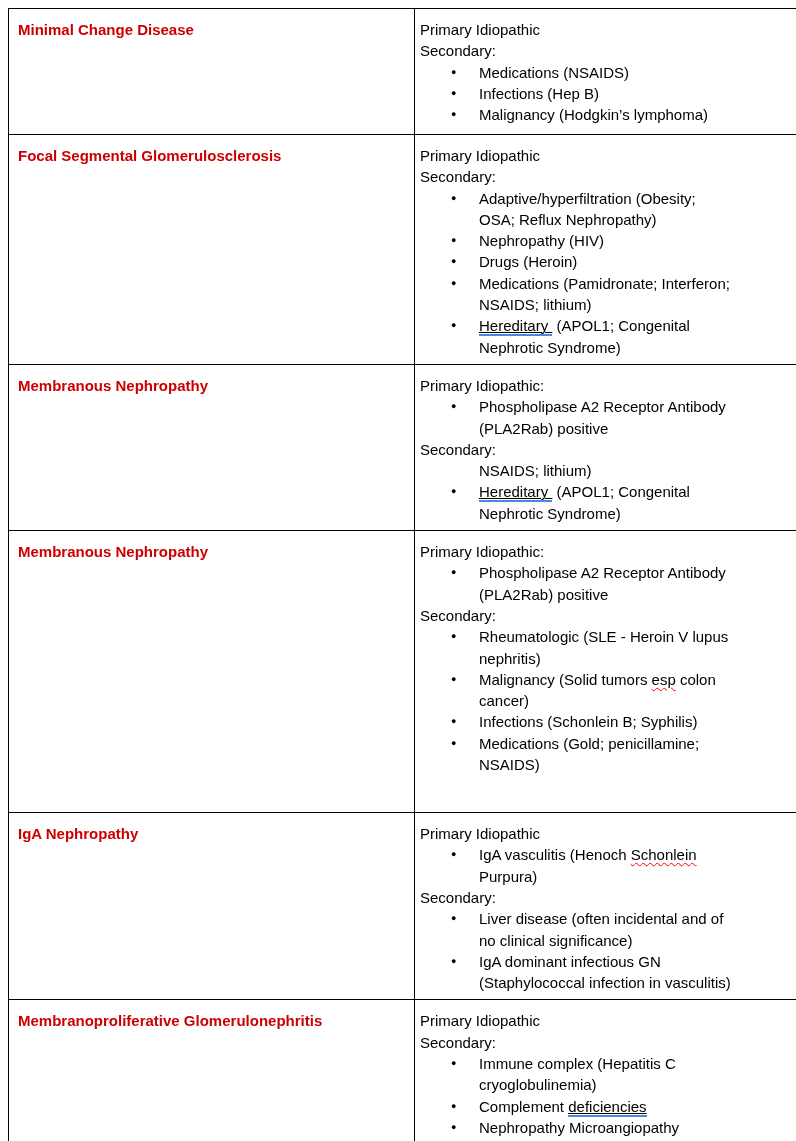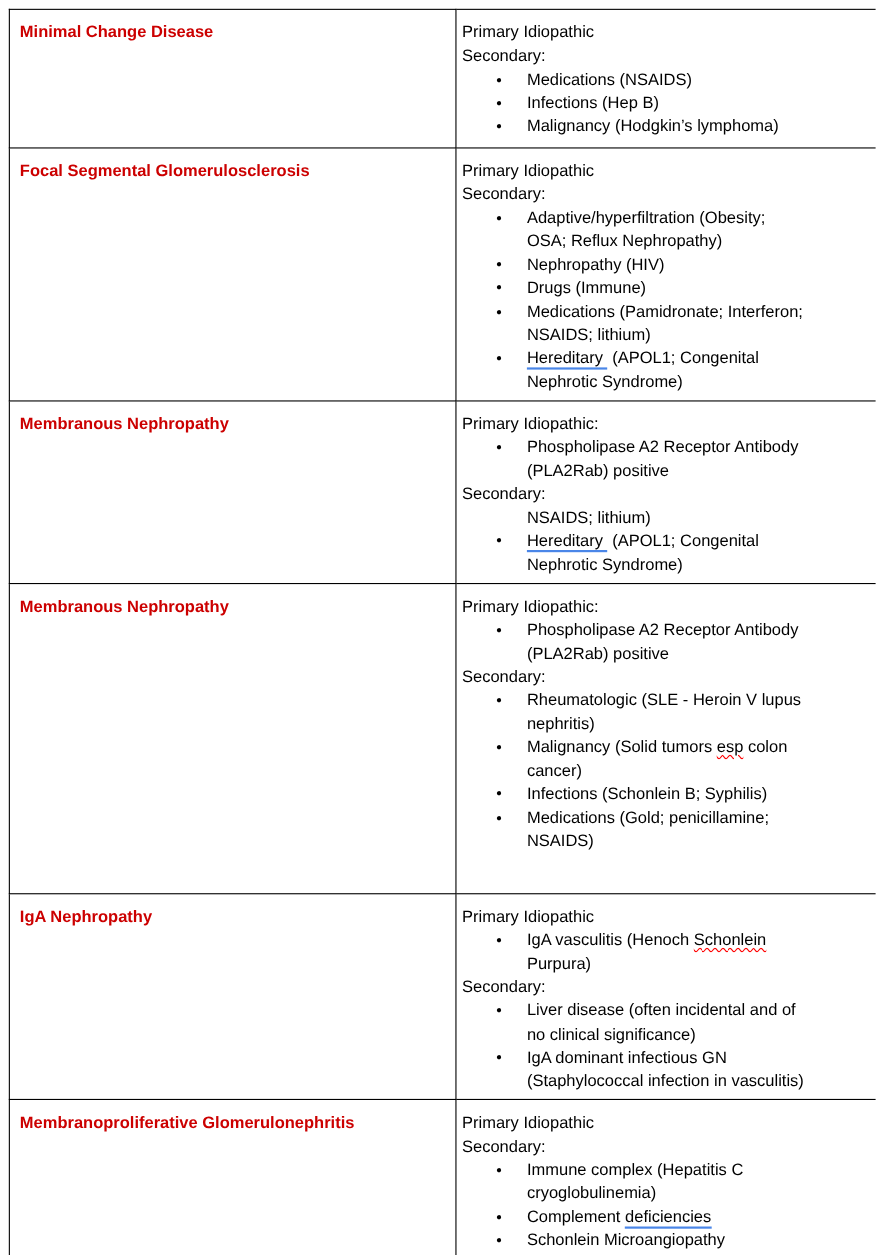--- a/index.html
+++ b/index.html
@@ -32,20 +32,21 @@
   .line{
     font-size:15px;line-height:21.3px;color:#000;
     white-space:pre-wrap;position:relative;
   }
   .line.bullet,.line.cont{padding-left:59px;}
   .dot{
     position:absolute;left:31px;top:0;
     font-size:9px;line-height:21.3px;color:#000;
   }
   .u{
+    text-decoration:underline;
     text-decoration-thickness:1px;
     border-bottom:2px solid var(--suggest-color,#4a86e8);
   }
   .wavy{
     text-decoration:underline wavy var(--misspell-color,#ff0000);
     text-decoration-thickness:1px;
     text-underline-offset:2px;
   }
 </style>
 </head>
@@ -65,21 +66,21 @@
           </td>
         </tr>
         <tr style="height: 228px;">
           <td class="cell left-cell"><span class="disease">Focal Segmental Glomerulosclerosis</span></td>
           <td class="cell right-cell">
             <div class="line plain"><span class="bt"><span class="">Primary Idiopathic</span></span></div>
             <div class="line plain"><span class="bt"><span class="">Secondary:</span></span></div>
             <div class="line bullet"><span class="dot">●</span><span class="bt"><span class="">Adaptive/hyperfiltration (Obesity;</span></span></div>
             <div class="line cont"><span class="bt"><span class="">OSA; Reflux Nephropathy)</span></span></div>
             <div class="line bullet"><span class="dot">●</span><span class="bt"><span class="">Nephropathy (HIV)</span></span></div>
-            <div class="line bullet"><span class="dot">●</span><span class="bt"><span class="">Drugs (Immune)</span></span></div>
+            <div class="line bullet"><span class="dot">●</span><span class="bt"><span class="">Drugs (Heroin)</span></span></div>
             <div class="line bullet"><span class="dot">●</span><span class="bt"><span class="">Medications (Pamidronate; Interferon;</span></span></div>
             <div class="line cont"><span class="bt"><span class="">NSAIDS; lithium)</span></span></div>
             <div class="line bullet"><span class="dot">●</span><span class="bt"><span class="u">Hereditary </span><span class=""> (APOL1; Congenital</span></span></div>
             <div class="line cont"><span class="bt"><span class="">Nephrotic Syndrome)</span></span></div>
           </td>
         </tr>
         <tr style="height: 166px;">
           <td class="cell left-cell"><span class="disease">Membranous Nephropathy</span></td>
           <td class="cell right-cell">
             <div class="line plain"><span class="bt"><span class="">Primary Idiopathic:</span></span></div>
@@ -121,18 +122,18 @@
           </td>
         </tr>
         <tr style="height: 135px;">
           <td class="cell left-cell"><span class="disease">Membranoproliferative Glomerulonephritis</span></td>
           <td class="cell right-cell">
             <div class="line plain"><span class="bt"><span class="">Primary Idiopathic</span></span></div>
             <div class="line plain"><span class="bt"><span class="">Secondary:</span></span></div>
             <div class="line bullet"><span class="dot">●</span><span class="bt"><span class="">Immune complex (Hepatitis C</span></span></div>
             <div class="line cont"><span class="bt"><span class="">cryoglobulinemia)</span></span></div>
             <div class="line bullet"><span class="dot">●</span><span class="bt"><span class="">Complement </span><span class="u">deficiencies</span></span></div>
-            <div class="line bullet"><span class="dot">●</span><span class="bt"><span class="">Schonlein Microangiopathy</span></span></div>
+            <div class="line bullet"><span class="dot">●</span><span class="bt"><span class="">Nephropathy Microangiopathy</span></span></div>
           </td>
         </tr>
       </tbody>
   </table>
 </div>
 
 </body></html>

